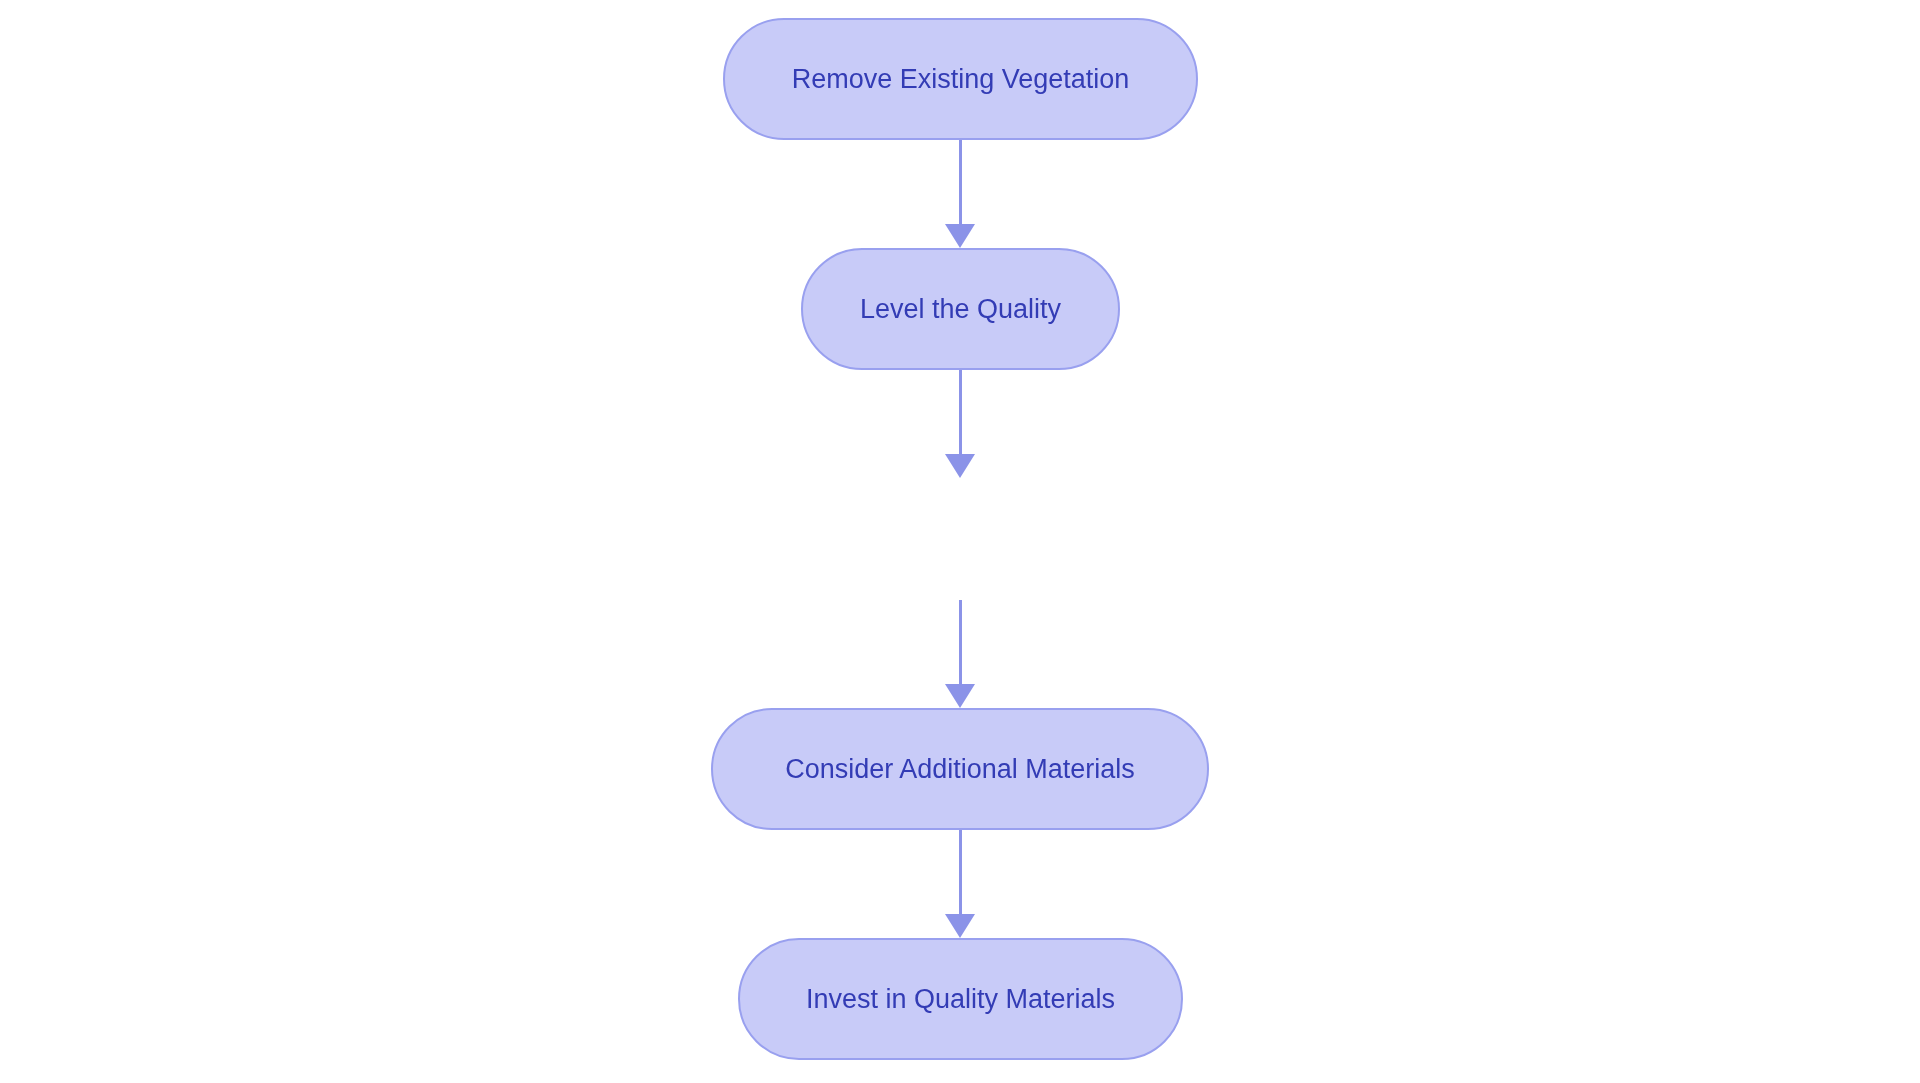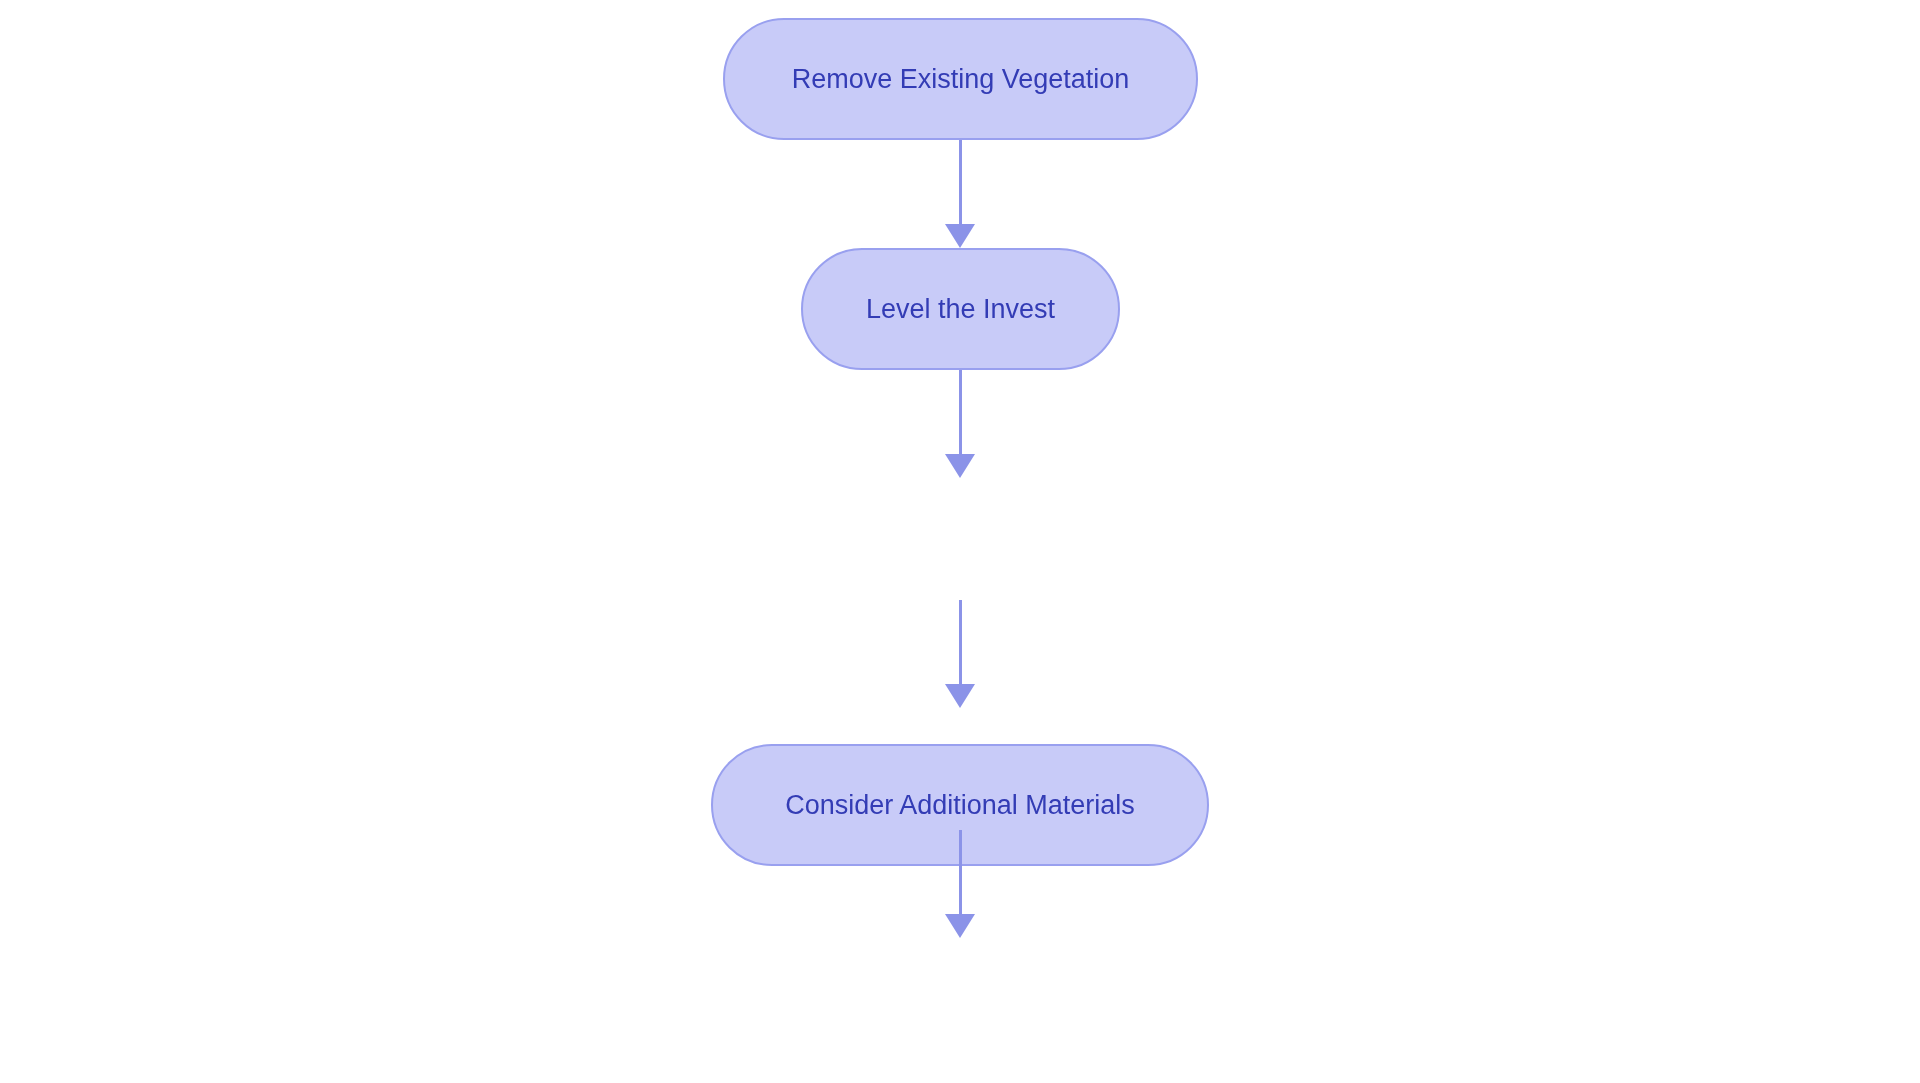--- a/index.html
+++ b/index.html
@@ -36,21 +36,21 @@
   .node-label {
     color: var(--text);
     font-size: 27px;
     line-height: 1;
     white-space: nowrap;
     text-align: center;
   }
   .node-1 { left: 723px; top: 18px;  width: 475px; }
   .node-2 { left: 801px; top: 248px; width: 319px; }
   .node-3 { left: 644px; top: 478px; width: 632px; }
-  .node-4 { left: 711px; top: 708px; width: 498px; margin-top: 36px; }
+  .node-4 { left: 711px; top: 708px; width: 498px; }
   .node-5 { left: 738px; top: 938px; width: 445px; }
 
   .connector {
     position: absolute;
     left: 945px;
     width: 30px;
     height: 108px;
   }
   .connector-1 { top: 140px; }
   .connector-2 { top: 370px; }
@@ -83,21 +83,21 @@
   <div class="node node-1">
     <span class="node-label">Remove Existing Vegetation</span>
   </div>
 
   <div class="connector connector-1">
     <div class="line"></div>
     <div class="arrowhead"></div>
   </div>
 
   <div class="node node-2">
-    <span class="node-label">Level the Invest</span>
+    <span class="node-label">Level the Quality</span>
   </div>
 
   <div class="connector connector-2">
     <div class="line"></div>
     <div class="arrowhead"></div>
   </div>
 
 
   <div class="connector connector-3">
     <div class="line"></div>
@@ -106,14 +106,17 @@
 
   <div class="node node-4">
     <span class="node-label">Consider Additional Materials</span>
   </div>
 
   <div class="connector connector-4">
     <div class="line"></div>
     <div class="arrowhead"></div>
   </div>
 
+  <div class="node node-5">
+    <span class="node-label">Invest in Quality Materials</span>
+  </div>
 
 </div>
 
 </body></html>

